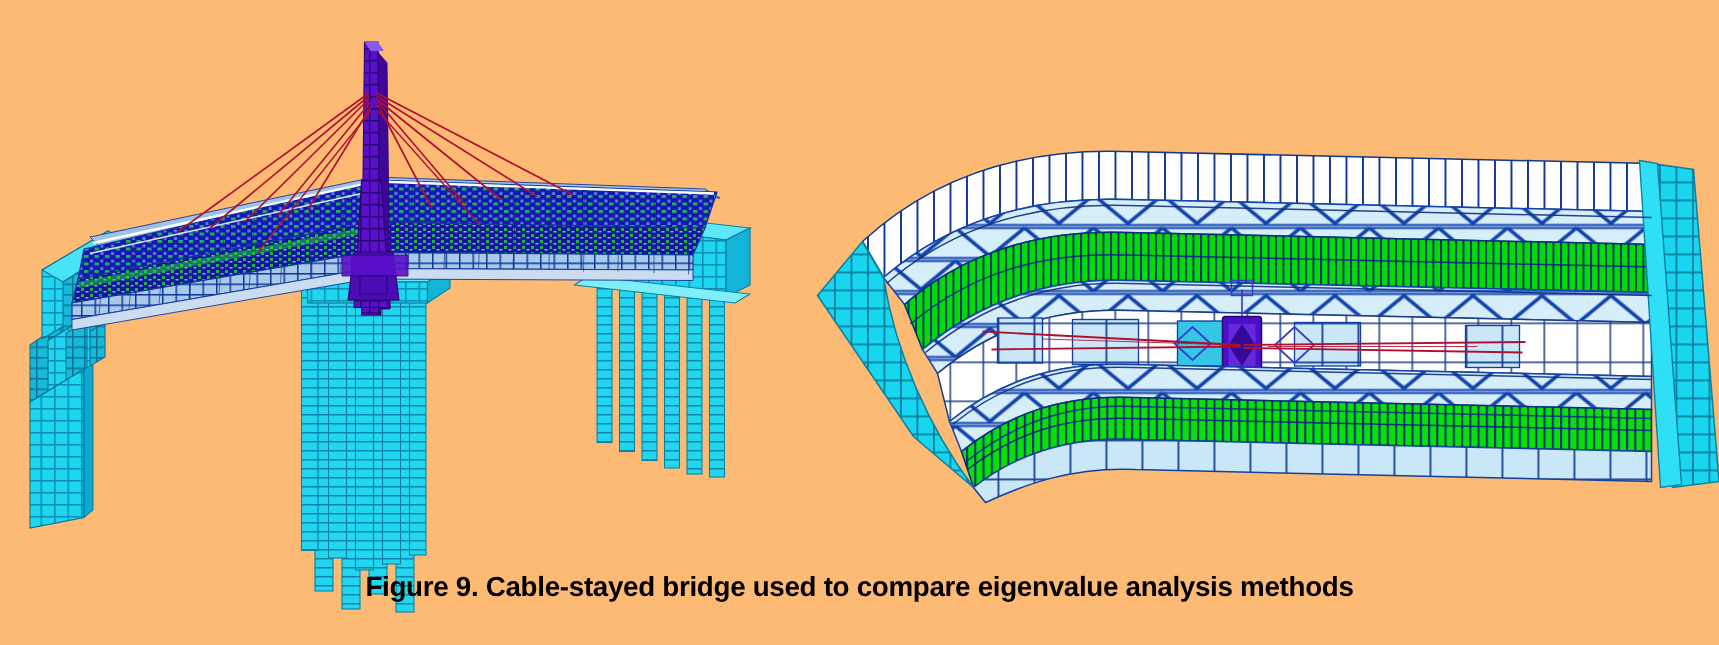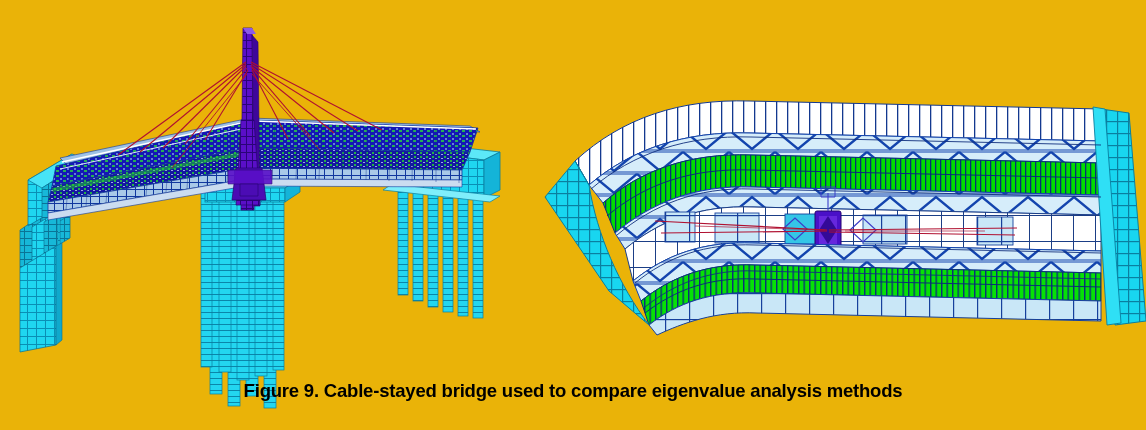--- a/index.html
+++ b/index.html
@@ -1,17 +1,17 @@
 <!DOCTYPE html>
 <html><head>
 <meta charset="utf-8">
 <style>
   html,body{margin:0;padding:0;background:#ffffff;}
   body{width:1146px;height:430px;font-family:"Liberation Sans",sans-serif;overflow:hidden;}
-  #stage{position:relative;width:1146px;height:430px;background:#eab308;}
+  #stage{position:relative;width:1146px;height:430px;background:#fdba74;}
   .fig{position:absolute;}
 
   
   #caption{
     position:absolute;left:0;top:380px;width:1146px;text-align:center;
     font-family:"Liberation Sans",sans-serif;font-weight:bold;font-size:18.5px;
     color:#000;letter-spacing:-0.2px;white-space:nowrap;
   }
   svg{display:block;overflow:visible;}
 

